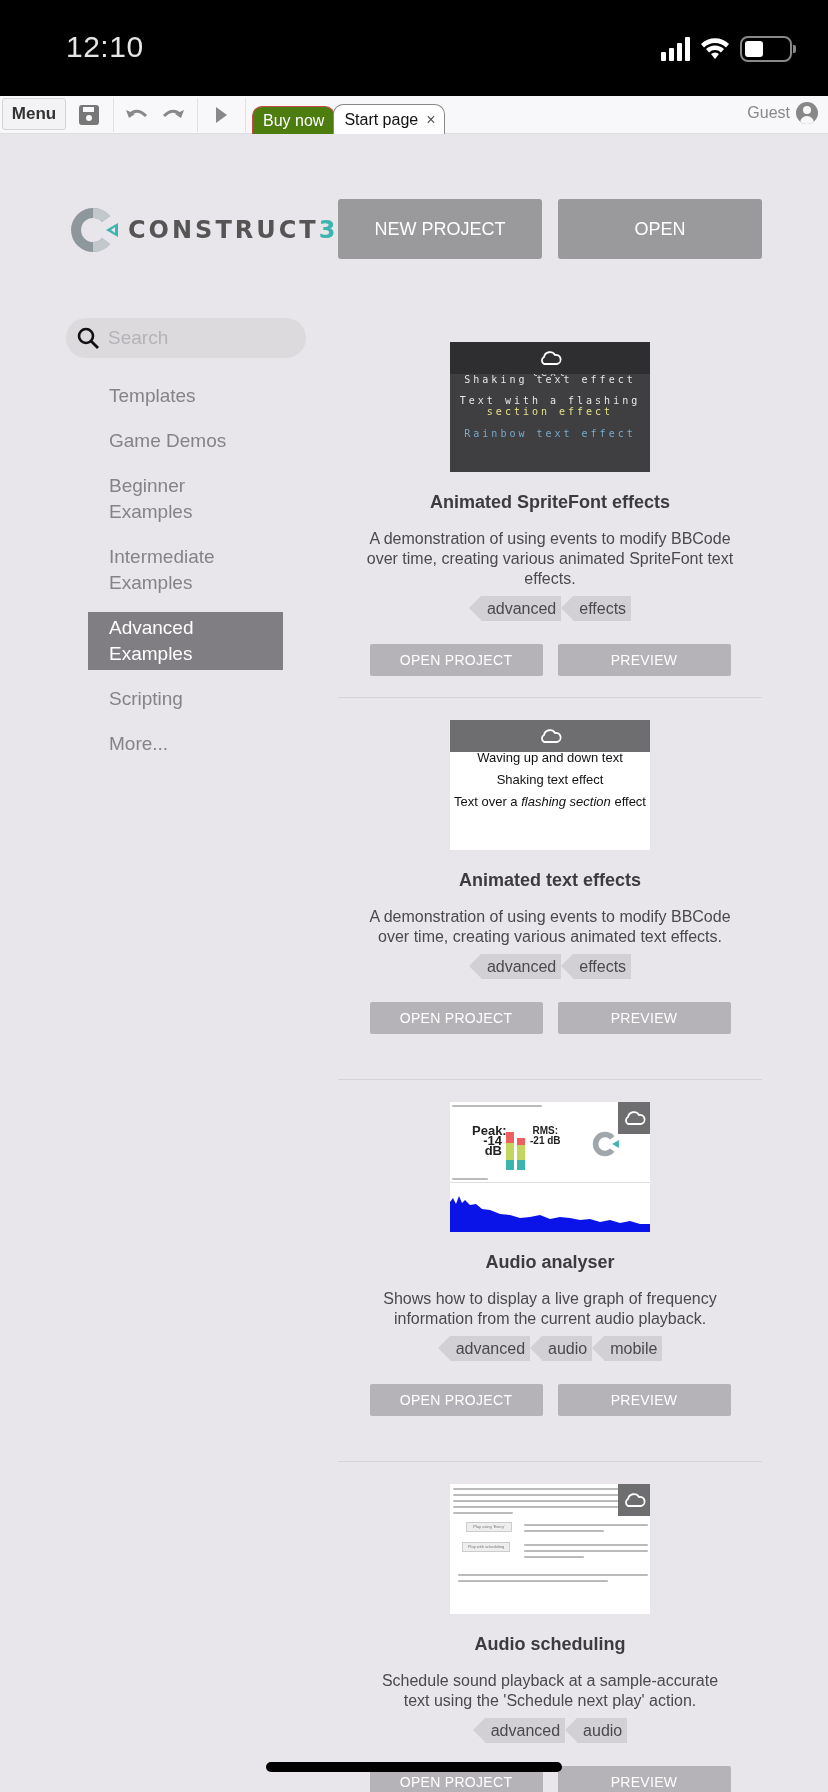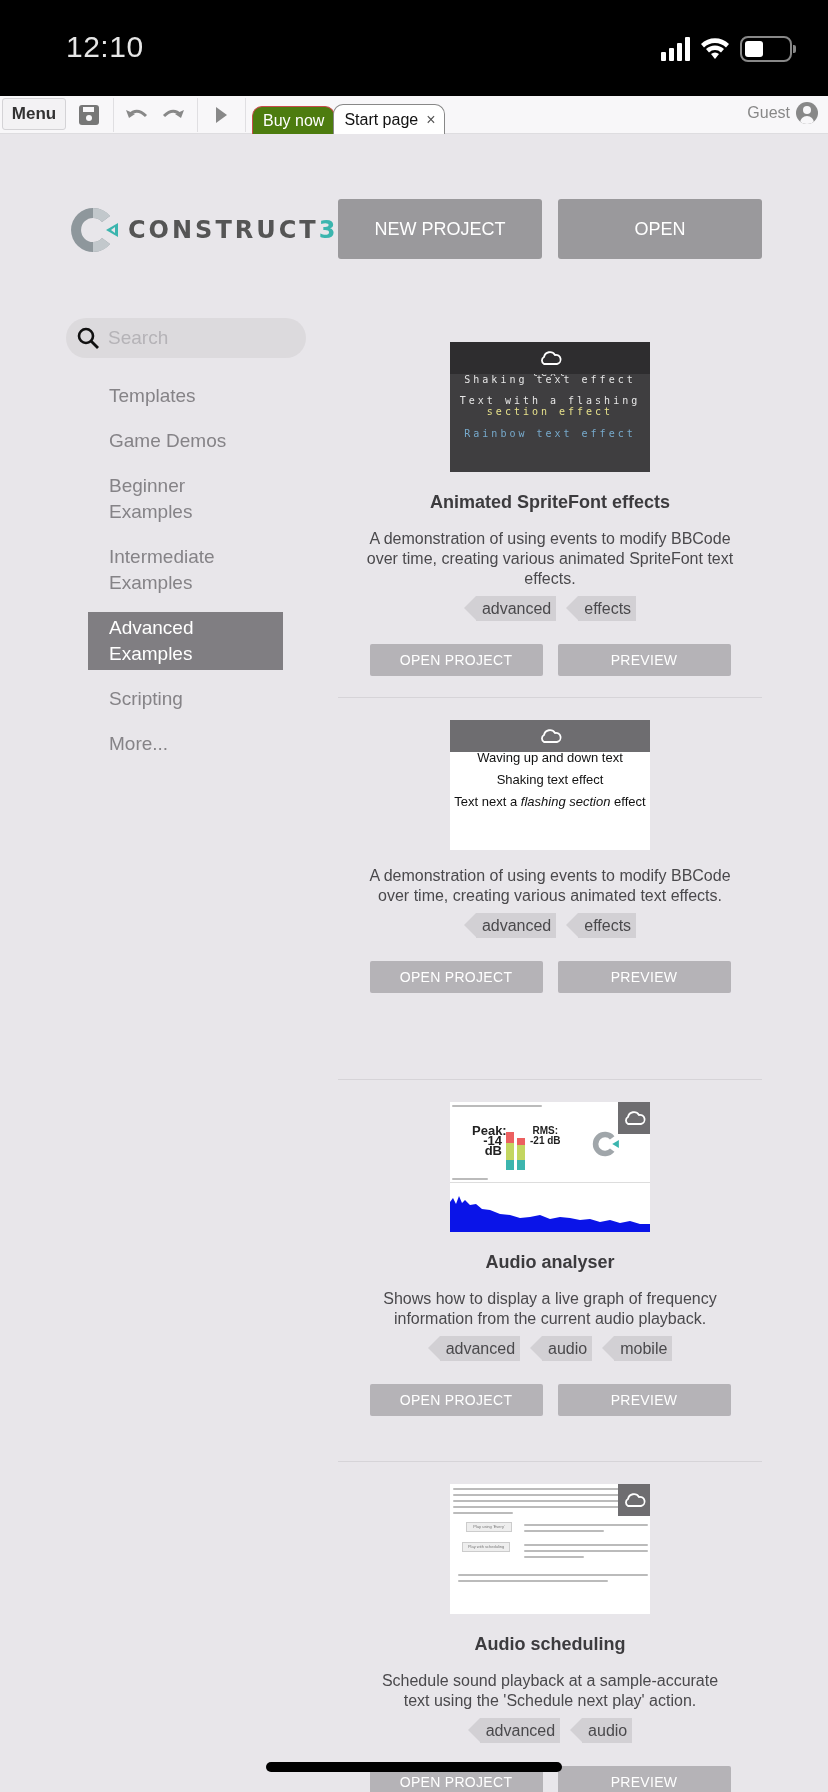--- a/index.html
+++ b/index.html
@@ -45,21 +45,21 @@
   .nav-item.active { background: #807e82; color: #fff; }
 
   
   .cards { position: absolute; left: 338px; top: 320px; width: 424px; }
   .card { border-bottom: 1px solid #d6d4d8; padding-top: 22px; height: 382px; text-align: center; position: relative; }
   .card:first-child { padding-top: 22px; height: 378px; }
   .thumb { width: 200px; height: 130px; margin: 0 auto; position: relative; overflow: hidden; }
   .cloud-badge { position: absolute; right: 0; top: 0; width: 32px; height: 32px; background: #6e6d70; display: flex; align-items: center; justify-content: center; }
   .card-title { font-size: 18px; font-weight: bold; color: #3c3b3e; margin-top: 20px; }
   .card-desc { font-size: 16px; color: #4a494c; line-height: 20px; margin: 16px auto 0; width: 390px; }
-  .tags { display: flex; justify-content: center; gap: 10px; margin-top: 7px; }
+  .tags { display: flex; justify-content: center; gap: 0; margin-top: 7px; }
   .tag { position: relative; background: #d2d0d4; color: #4a494c; font-size: 16px; height: 25px; line-height: 25px; padding: 0 5px 0 6px; margin-left: 12px; }
   .tag::before { content: ""; position: absolute; left: -12px; top: 0; border-top: 12.5px solid transparent; border-bottom: 12.5px solid transparent; border-right: 12px solid #d2d0d4; }
   .card-btns { display: flex; justify-content: center; gap: 15px; margin-top: 23px; }
   .card-btn { width: 173px; height: 32px; background: #b5b3b7; color: #fff; font-size: 14px; border-radius: 2px; display: flex; align-items: center; justify-content: center; letter-spacing: 0.3px; }
 
   .thumb-sprite { background: #3f3e40; font-family: "DejaVu Sans Mono", monospace; color: #e6e6e6; font-size: 10px; letter-spacing: 3px; }
   .thumb-sprite div { position: absolute; left: 0; width: 200px; text-align: center; }
   .thumb-text { background: #fff; color: #111; font-size: 13px; }
   .thumb-text div { position: absolute; left: 0; width: 200px; text-align: center; }
   .thumb-audio { background: #fff; }
@@ -189,27 +189,28 @@
     <div class="card-btns">
       <div class="card-btn">OPEN PROJECT</div>
       <div class="card-btn">PREVIEW</div>
     </div>
   </div>
 
   <div class="card">
     <div class="thumb thumb-text">
       <div style="top:30px">Waving up and down text</div>
       <div style="top:52px">Shaking text effect</div>
-      <div style="top:74px"><span>Text next a </span><i>flashing section</i><span> effect</span></div>
+      <div style="top:74px"><span>Text over a </span><i>flashing section</i><span> effect</span></div>
       <div class="cloud-badge">
         <svg width="24" height="16" viewBox="0 0 24 16">
             <path d="M6 14 A4 4 0 0 1 6 7 A6 6 0 0 1 17 5 A4.5 4.5 0 0 1 19 14 Z" stroke="#fff" stroke-width="1.8" fill="none"></path>
           </svg>
       </div>
     </div>
+    <div class="card-title">Animated text effects</div>
     <div class="card-desc">A demonstration of using events to modify BBCode over time, creating various animated text effects.</div>
     <div class="tags">
       <span class="tag">advanced</span>
       <span class="tag">effects</span>
     </div>
     <div class="card-btns">
       <div class="card-btn">OPEN PROJECT</div>
       <div class="card-btn">PREVIEW</div>
     </div>
   </div>

